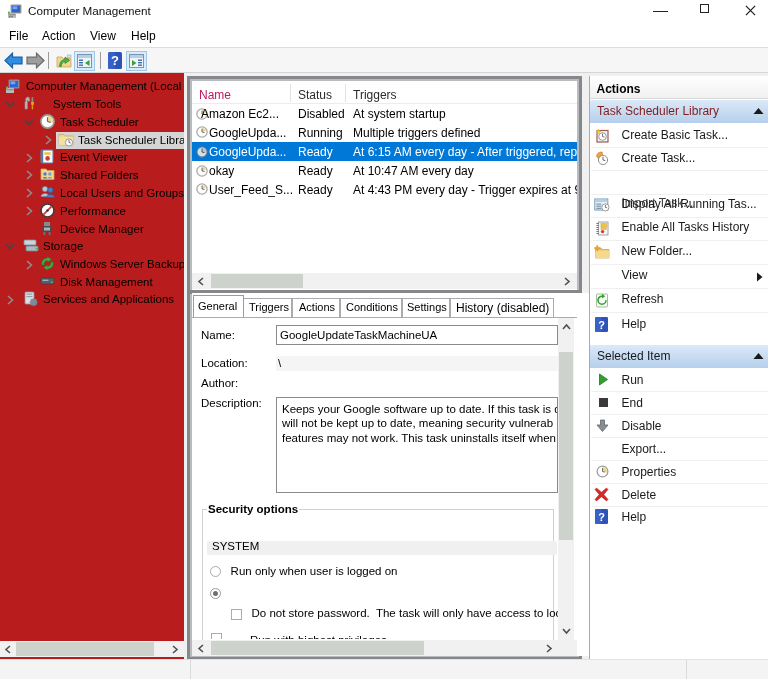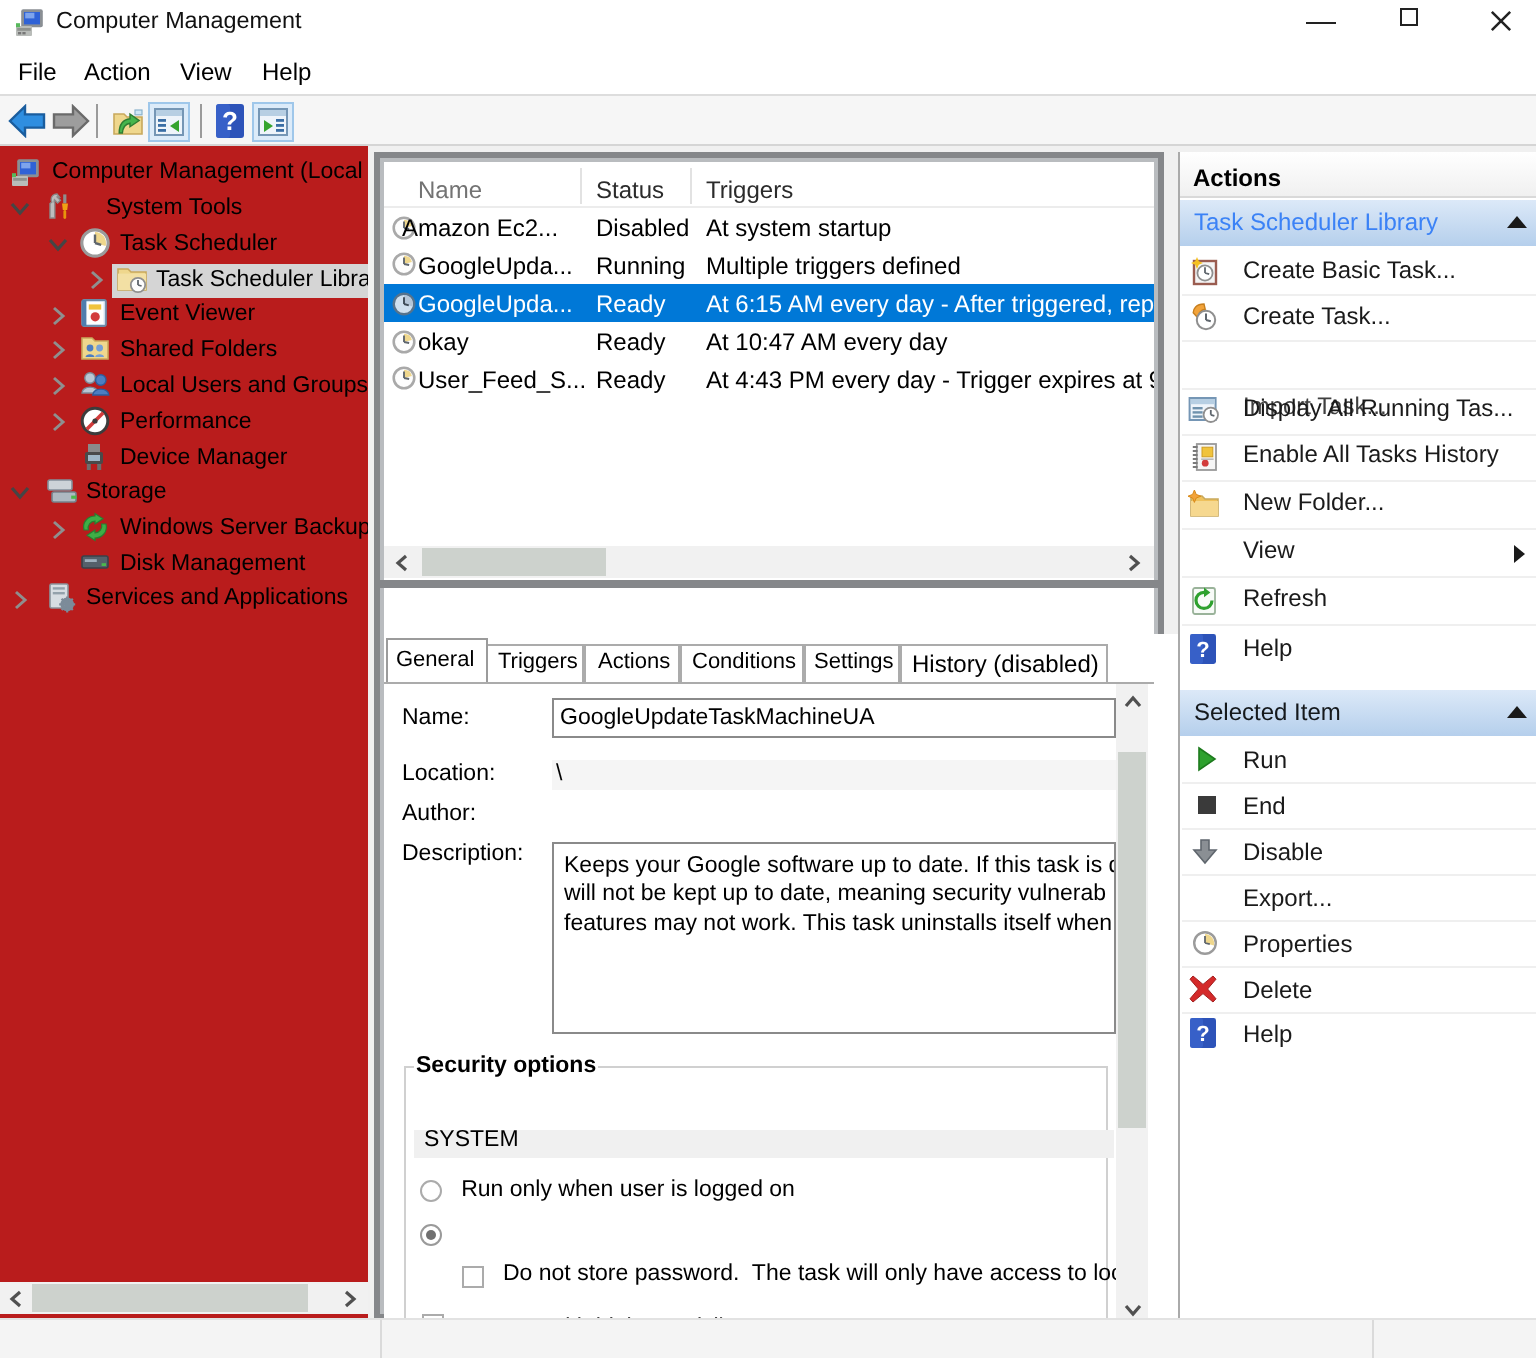--- a/index.html
+++ b/index.html
@@ -232,21 +232,21 @@
     <svg class="abs" style="left:171px;top:4px;" width="8" height="9" viewBox="0 0 8 9">
         <path d="M2 1 L6 4.5 L2 8" fill="none" stroke="#505050" stroke-width="1.6"></path>
       </svg>
   </div>
 </div>
 
 <div class="abs" style="left:187px;top:76px;width:395px;height:584px;border:3px solid #85878a;background:#fff;box-shadow:inset 0 0 0 2px #b9bcbf;"></div>
 
 <div class="abs" id="listarea" style="left:192px;top:81px;width:385px;height:208px;background:#fff;overflow:hidden;">
 
-  <div class="txt" style="left:17px;top:7px;color:#737373;">Name</div>
+  <div class="txt" style="left:7px;top:7px;color:#be185d;">Name</div>
   <div class="txt" style="left:106px;top:7px;color:#2b2b2b;">Status</div>
   <div class="txt" style="left:161px;top:7px;color:#2b2b2b;">Triggers</div>
   <div class="abs" style="left:98px;top:3px;width:1px;height:18px;background:#e2e2e2;"></div>
   <div class="abs" style="left:152.5px;top:3px;width:1px;height:18px;background:#e2e2e2;"></div>
   <div class="abs" style="left:0;top:22px;width:385px;height:1px;background:#ececec;"></div>
 
   <div class="abs" style="left:0;top:61.4px;width:385px;height:18.6px;background:#0078d7;"></div>
 
   <svg class="abs" style="left:4px;top:26.5px;" width="12" height="12" viewBox="0 0 14 14">
     <circle cx="7" cy="7" r="6" fill="#fdfdfd" stroke="#a9a9a9" stroke-width="1.5"></circle>
@@ -299,21 +299,21 @@
       </svg>
     <div class="abs" style="left:19px;top:1px;width:92px;height:14.5px;background:#cdd2cd;"></div>
     <svg class="abs" style="left:371px;top:4px;" width="8" height="9" viewBox="0 0 8 9">
         <path d="M2 1 L6 4.5 L2 8" fill="none" stroke="#505050" stroke-width="1.6"></path>
       </svg>
   </div>
 </div>
 
 <div class="abs" style="left:190px;top:290px;width:389px;height:3.5px;background:#85878a;"></div>
 
-<div class="abs" id="details" style="left:192px;top:293px;width:402px;height:363px;background:#fff;overflow:hidden;font-size:11.5px;margin-top:24px;">
+<div class="abs" id="details" style="left:192px;top:293px;width:402px;height:363px;background:#fff;overflow:hidden;font-size:11.5px;">
 
   <div class="abs" style="left:0;top:23.5px;width:385px;height:1px;background:#ababab;"></div>
   <div class="abs" style="left:51px;top:4.5px;width:48.6px;height:19px;background:#fff;border:1px solid #ababab;border-bottom:none;"></div>
   <div class="abs" style="left:99.6px;top:4.5px;width:48.2px;height:19px;background:#fff;border:1px solid #ababab;border-bottom:none;"></div>
   <div class="abs" style="left:147.8px;top:4.5px;width:61.8px;height:19px;background:#fff;border:1px solid #ababab;border-bottom:none;"></div>
   <div class="abs" style="left:209.6px;top:4.5px;width:48.6px;height:19px;background:#fff;border:1px solid #ababab;border-bottom:none;"></div>
   <div class="abs" style="left:258.2px;top:4.5px;width:104.3px;height:19px;background:#fff;border:1px solid #ababab;border-bottom:none;"></div>
   <div class="abs" style="left:0.5px;top:2px;width:51px;height:22px;background:#fff;border:1px solid #9b9b9b;border-bottom:none;"></div>
   <div class="txt" style="left:6px;top:7px;font-size:11px;">General</div>
   <div class="txt" style="left:57px;top:8px;font-size:11px;">Triggers</div>
@@ -381,21 +381,21 @@
   </div>
   <div class="abs" style="left:366px;top:347px;width:19px;height:16px;background:#f1f1f1;"></div>
 </div>
 
 <div class="abs" id="actions" style="left:589px;top:76px;width:179px;height:583px;background:#fff;border-left:1px solid #aaa;overflow:hidden;">
 
   <div class="abs" style="left:0;top:0;width:179px;height:22.5px;background:linear-gradient(#ffffff,#f0f0f0);border-bottom:1px solid #d9d9d9;"></div>
   <div class="txt" style="left:6.5px;top:6px;font-weight:bold;">Actions</div>
 
   <div class="abs" style="left:0;top:23.5px;width:179px;height:23px;background:linear-gradient(#dce9f8,#b5cfec);"></div>
-  <div class="txt" style="left:7px;top:28px;color:#3b82f6;">Task Scheduler Library</div>
+  <div class="txt" style="left:7px;top:28px;color:#7f1d1d;">Task Scheduler Library</div>
   <svg class="abs" style="left:163px;top:31px;" width="11" height="8" viewBox="0 0 11 8">
       <path d="M5.5 1 L10.5 7 L0.5 7 Z" fill="#1a1a1a"></path>
     </svg>
 
   <svg class="abs" style="left:5px;top:52px;" width="14" height="15" viewBox="0 0 14 15">
     <rect x="2" y="2.5" width="11" height="11.5" fill="#f4f4f4" stroke="#9a5c50" stroke-width="1.2"></rect>
     <circle cx="7.5" cy="8.5" r="3.8" fill="#fff" stroke="#8f8f8f" stroke-width="0.9"></circle>
     <path d="M7.5 8.5 L7.5 5.6 M7.5 8.5 L9.6 9.1" stroke="#5f666d" stroke-width="0.9"></path>
     <path d="M3.5 0.5 L4.4 2.6 L6.5 3.5 L4.4 4.4 L3.5 6.5 L2.6 4.4 L0.5 3.5 L2.6 2.6 Z" fill="#f5c021"></path>
   </svg>

